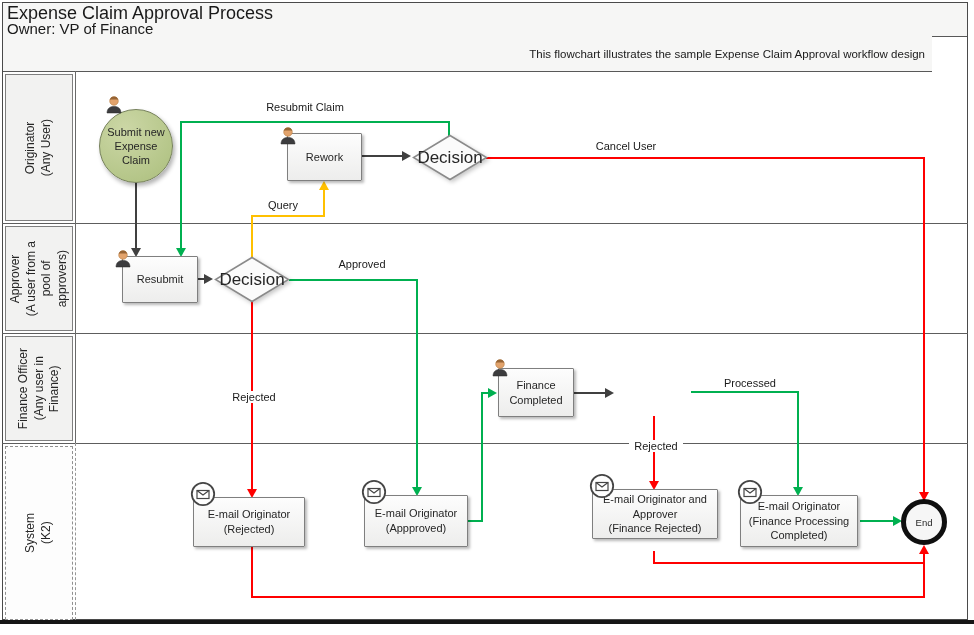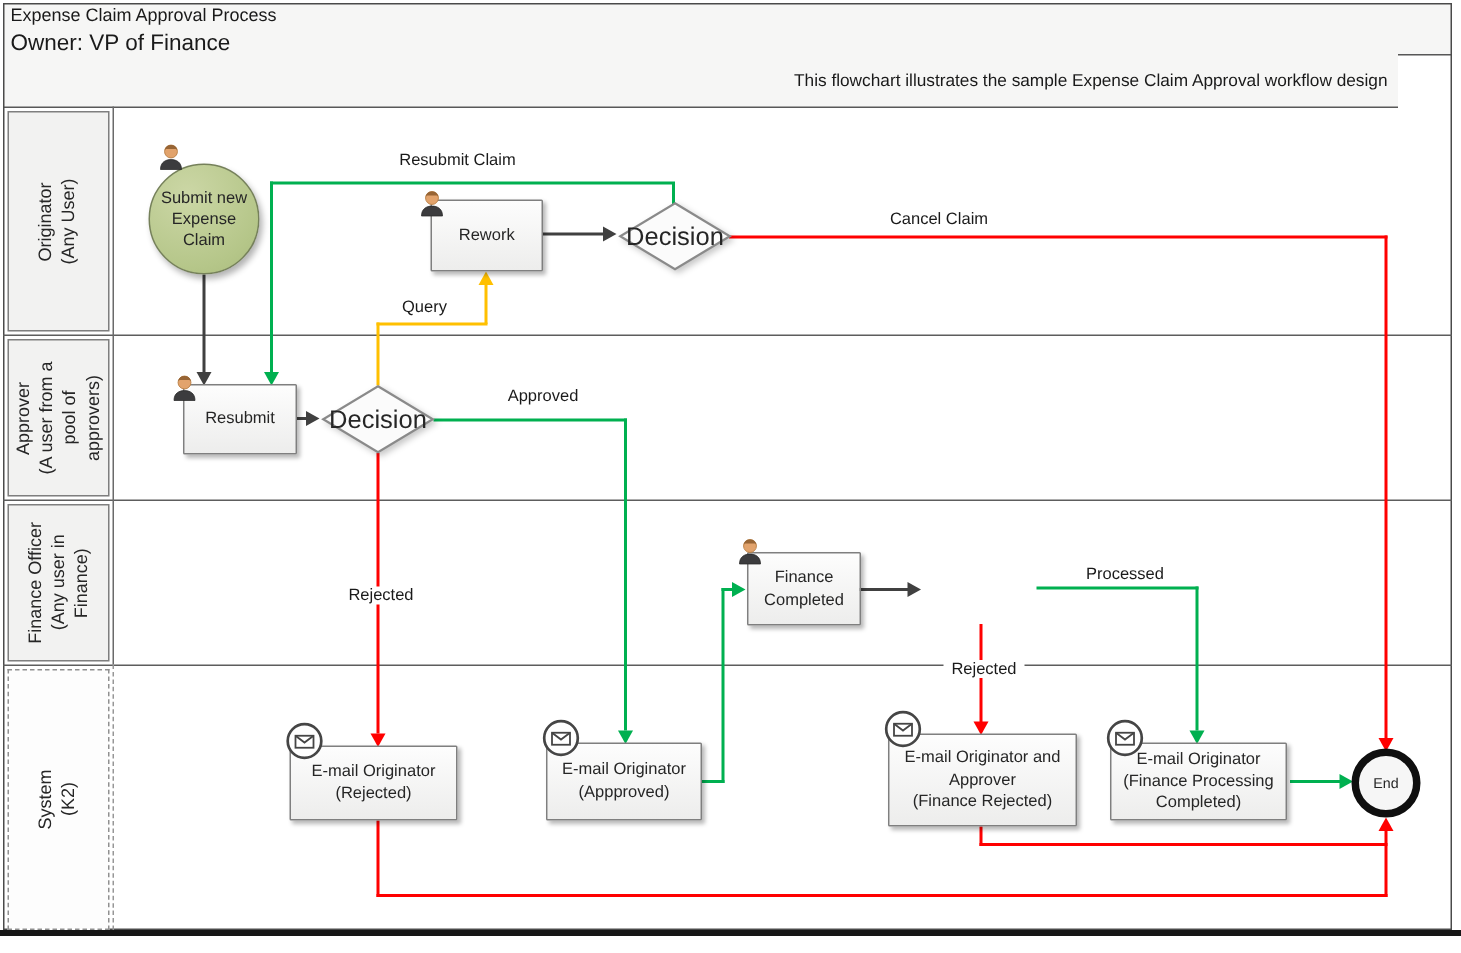--- a/index.html
+++ b/index.html
@@ -1,21 +1,21 @@
 <!DOCTYPE html>
 <html><head>
 <meta charset="utf-8">
 <style>
   html,body{margin:0;padding:0;background:#fff;}
   .stage{position:relative;width:974px;height:635px;background:#fff;overflow:hidden;
          font-family:"Liberation Sans", sans-serif;color:#262626;}
   
   .titlebar{position:absolute;left:2px;top:2px;width:966px;height:34px;background:#f6f6f5;
             border-bottom:1px solid #585858;}
-  .titlebar .t1{position:absolute;left:5px;top:1px;font-size:12px;color:#1a1a1a;}
+  .titlebar .t1{position:absolute;left:5px;top:1px;font-size:18px;color:#1a1a1a;}
   .titlebar .t2{position:absolute;left:5px;top:18px;font-size:15px;color:#1a1a1a;}
   .subtitlebar{position:absolute;left:2px;top:36px;width:930px;height:35px;background:#f6f6f5;
                border-bottom:1px solid #585858;display:flex;align-items:center;justify-content:flex-end;}
   .subtitlebar span{font-size:11.5px;padding-right:7px;color:#1a1a1a;}
   .outer{position:absolute;left:2px;top:2px;width:966px;height:618px;border:1.5px solid #4a4a4a;box-sizing:border-box;}
   .bottomthick{position:absolute;left:0;top:620px;width:974px;height:3.5px;background:#161616;}
   .laneline{position:absolute;left:2px;width:966px;height:1.2px;background:#5d5d5d;}
   .vsep{position:absolute;left:75px;width:0;}
   
   .lanehead{position:absolute;left:5px;width:68px;background:#f2f2f1;border:1.2px solid #7f7f7f;
@@ -120,21 +120,21 @@
   <div class="vline" style="left:797px;top:391px;height:96px;background:#00b050"></div>
   <span class="arr" style="left:793px;top:487px;border-left:5px solid transparent;border-right:5px solid transparent;border-top:9px solid #00b050"></span>
   <div class="elabel" style="left:720px;top:377px;width:60px">Processed</div>
 
   <div class="hline" style="left:860px;top:520px;width:34px;background:#00b050"></div>
   <span class="arr" style="left:893px;top:516px;border-top:5px solid transparent;border-bottom:5px solid transparent;border-left:9px solid #00b050"></span>
 
   <div class="hline" style="left:486px;top:157px;width:439px;background:#ff0000"></div>
   <div class="vline" style="left:923px;top:157px;height:335px;background:#ff0000"></div>
   <span class="arr" style="left:919px;top:492px;border-left:5px solid transparent;border-right:5px solid transparent;border-top:9px solid #ff0000"></span>
-  <div class="elabel" style="left:584px;top:140px;width:84px">Cancel Claim</div>
+  <div class="elabel" style="left:584px;top:140px;width:84px">Cancel User</div>
 
   <div class="vline" style="left:251px;top:302px;height:187px;background:#ff0000"></div>
   <span class="arr" style="left:247px;top:489px;border-left:5px solid transparent;border-right:5px solid transparent;border-top:9px solid #ff0000"></span>
   <div class="elabel bg" style="left:227px;top:391px;width:50px">Rejected</div>
 
   <div class="vline" style="left:653px;top:416px;height:66px;background:#ff0000"></div>
   <span class="arr" style="left:649px;top:481px;border-left:5px solid transparent;border-right:5px solid transparent;border-top:9px solid #ff0000"></span>
   <div class="elabel bg" style="left:629px;top:440px;width:50px">Rejected</div>
 
   <div class="vline" style="left:251px;top:547px;height:51px;background:#ff0000"></div>
@@ -174,21 +174,21 @@
   </div>
 
   <div class="box" style="left:498px;top:368px;width:76px;height:49px">Finance
 Completed</div>
 
 
   <div class="box" style="left:193px;top:497px;width:112px;height:50px">E-mail Originator
 (Rejected)</div>
   <div class="box" style="left:364px;top:495px;width:104px;height:52px">E-mail Originator
 (Appproved)</div>
-  <div class="box" style="left:592px;top:489px;width:126px;height:62px">E-mail Originator and
+  <div class="box" style="left:592px;top:489px;width:126px;height:50px">E-mail Originator and
 Approver
 (Finance Rejected)</div>
   <div class="box" style="left:740px;top:495px;width:118px;height:52px">E-mail Originator
 (Finance Processing
 Completed)</div>
 
   <div class="endnode" style="left:901px;top:499px;width:46px;height:46px">End</div>
 
   <span class="icon" style="left:104px;top:94px">
     <svg viewBox="0 0 20 20" width="20" height="20">

